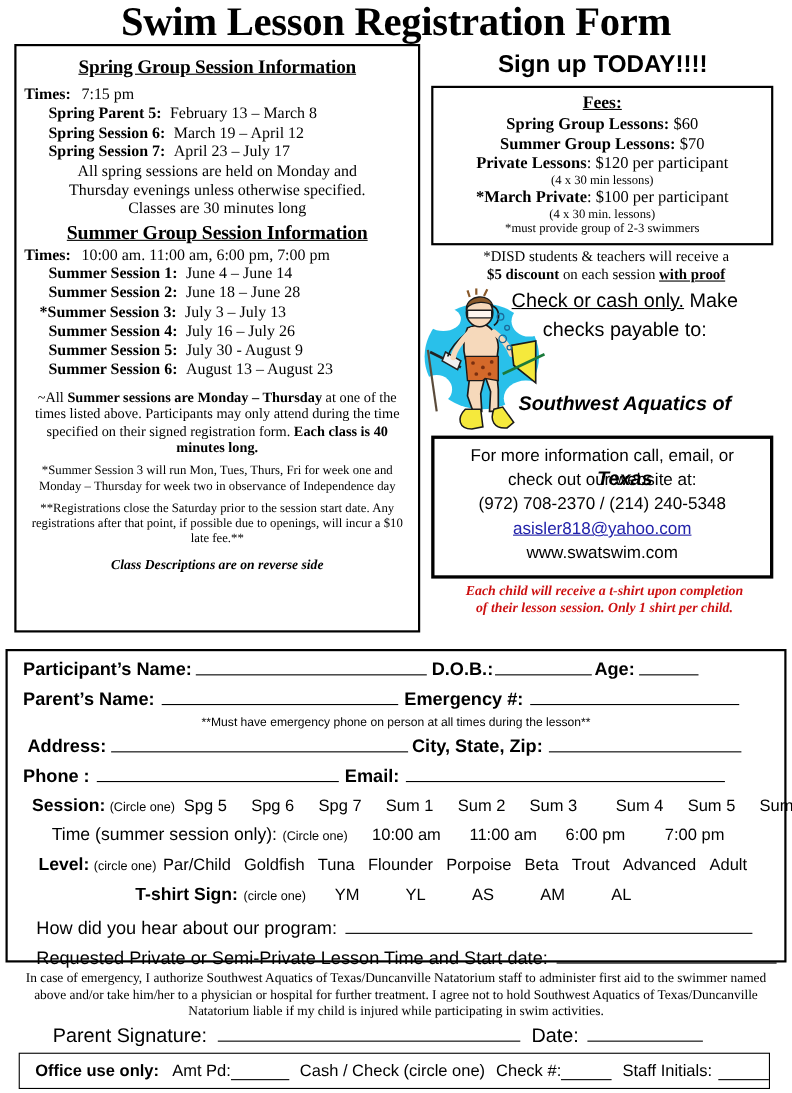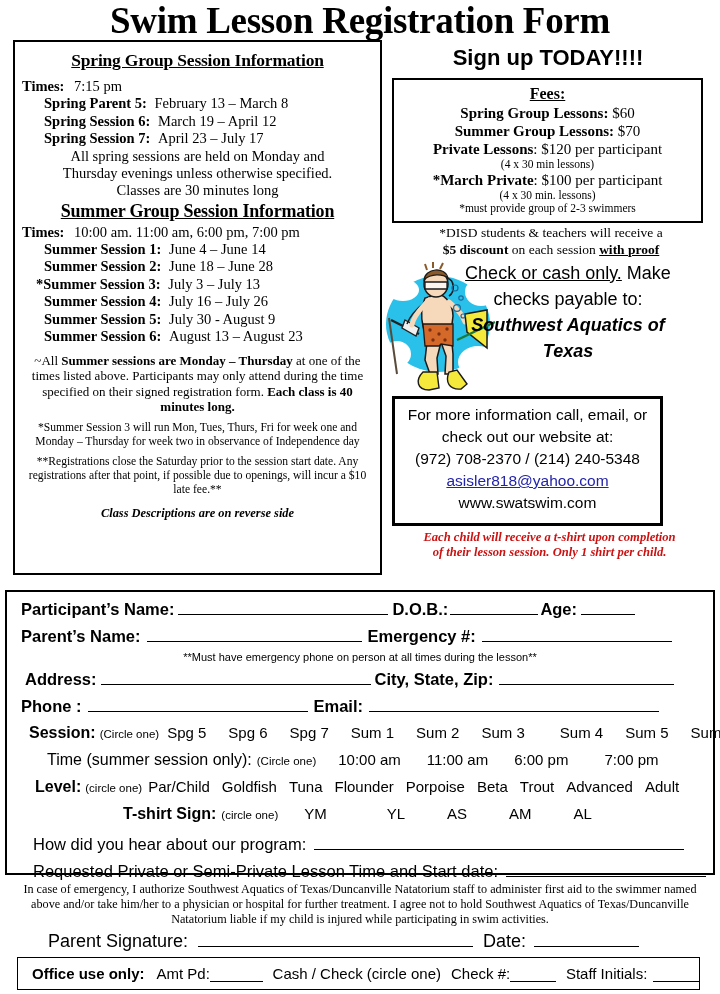--- a/index.html
+++ b/index.html
@@ -66,28 +66,28 @@
     font-family:"Liberation Serif", serif;text-align:center;
     font-size:13.5px;line-height:17px;
   }
   #disd .l1{font-weight:normal;}
   #check-block{
     position:absolute;left:432px;top:260px;width:272px;
     text-align:center;font-family:"Liberation Sans", sans-serif;
     font-size:18px;line-height:26px;
   }
   #check-block .ital-u{text-decoration:underline;}
-  #check-block .payee{font-weight:bold;font-style:italic;}
+  #check-block .payee{font-weight:bold;font-style:italic;margin-top:42px;}
 
   
   #clipart{position:absolute;left:383px;top:262px;width:118px;height:130px;}
 
   
   #contact-box{
-    position:absolute;left:392px;top:396px;width:271px;height:130px;
+    position:absolute;left:392px;top:396px;width:311px;height:130px;
     border:3px solid #000;box-sizing:border-box;
     text-align:center;font-family:"Liberation Sans", sans-serif;
     padding-top:5px;
   }
   #contact-box .cl{font-size:15.5px;line-height:22px;}
   #contact-box .email{color:#2222aa;text-decoration:underline;font-size:15.5px;line-height:22px;}
 
   
   #red-note{
     position:absolute;left:392px;top:530px;width:315px;
@@ -359,21 +359,21 @@
     <span class="opt" style="margin-right:12px">Porpoise</span>
     <span class="opt" style="margin-right:12px">Beta</span>
     <span class="opt" style="margin-right:12px">Trout</span>
     <span class="opt" style="margin-right:12px">Advanced</span>
     <span class="opt">Adult</span>
   </div>
 
   <div class="orow" style="justify-content:flex-start;padding-left:110px">
     <span class="lab">T-shirt Sign:</span>
     <span class="circ" style="padding:0 26px 0 5px">(circle one)</span>
-    <span class="opt" style="margin-right:60px">YM</span>
+    <span class="opt" style="margin-right:42px">YM</span>
     <span class="opt" style="margin-right:42px">YL</span>
     <span class="opt" style="margin-right:42px">AS</span>
     <span class="opt" style="margin-right:42px">AM</span>
     <span class="opt">AL</span>
   </div>
 
   <div class="frow" style="padding-left:20px;margin-top:3px">
     <span>How did you hear about our program:</span>
     <span class="fill" style="width:370px;margin-left:8px"></span>
   </div>

